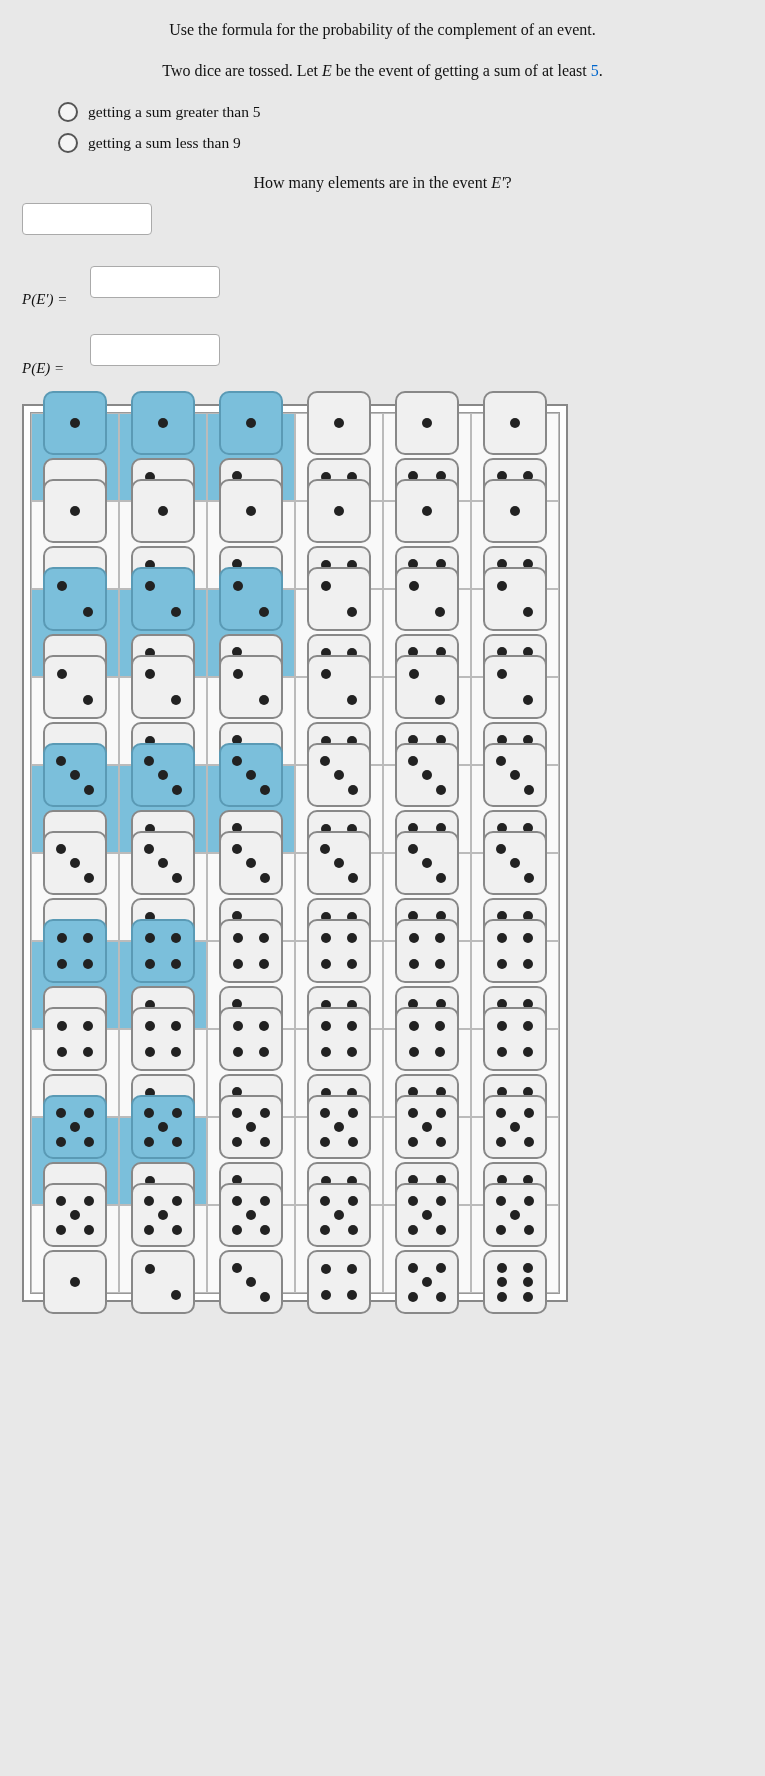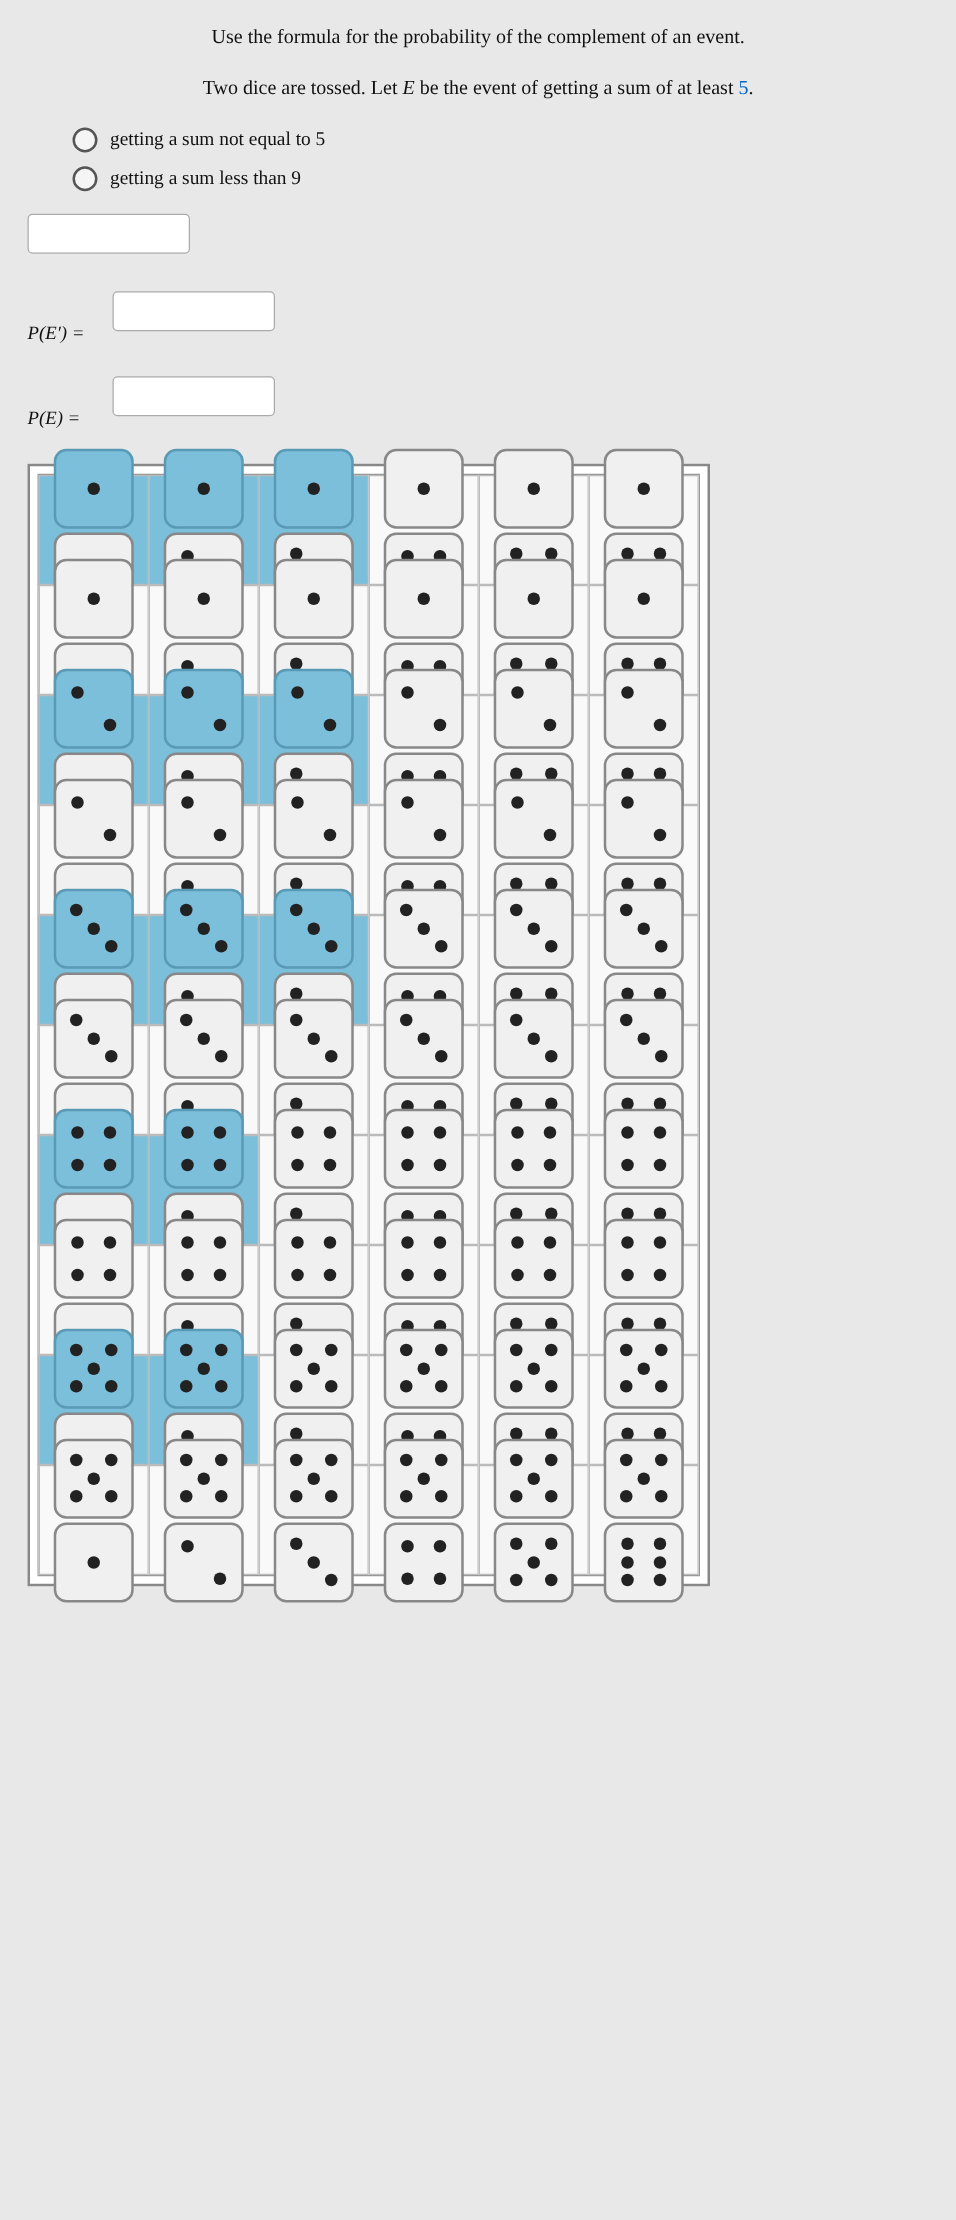--- a/index.html
+++ b/index.html
@@ -154,29 +154,30 @@
   <p>Use the formula for the probability of the complement of an event.</p>
 </div>
 
 <div class="question-block">
   <p>Two dice are tossed. Let <em>E</em> be the event of getting a sum of at least <span class="highlight">5</span>.</p>
 </div>
 
 <div class="question-block">
   <div class="radio-option">
     <div class="radio-circle"></div>
-    <span class="radio-label">getting a sum not equal to 5</span>
+    <span class="radio-label">getting a sum greater than 5</span>
   </div>
   <div class="radio-option">
     <div class="radio-circle"></div>
     <span class="radio-label">getting a sum less than 9</span>
   </div>
 </div>
 
 <div class="question-block">
+  <p>How many elements are in the event <em>E′</em>?</p>
   <input class="input-box" type="text" style="">
 </div>
 
 <div class="question-block">
   <div class="prob-row">
     <span class="prob-label">P(E′) =</span>
     <input class="input-box" type="text" style="">
   </div>
   <div class="prob-row">
     <span class="prob-label">P(E) =</span>

